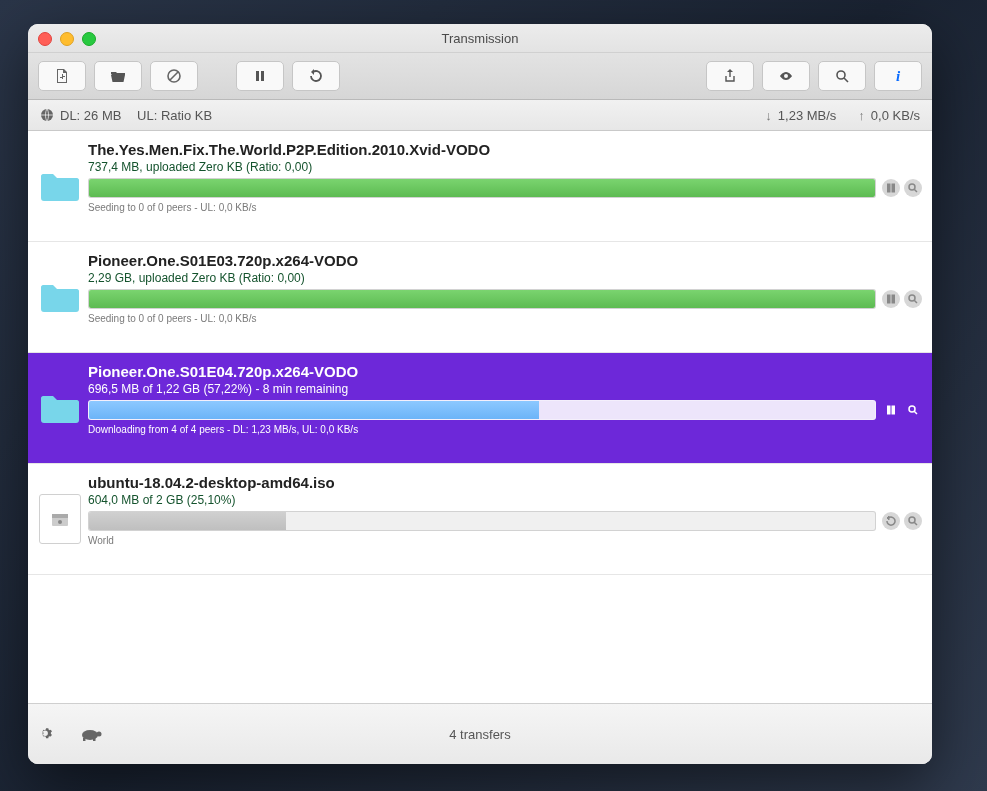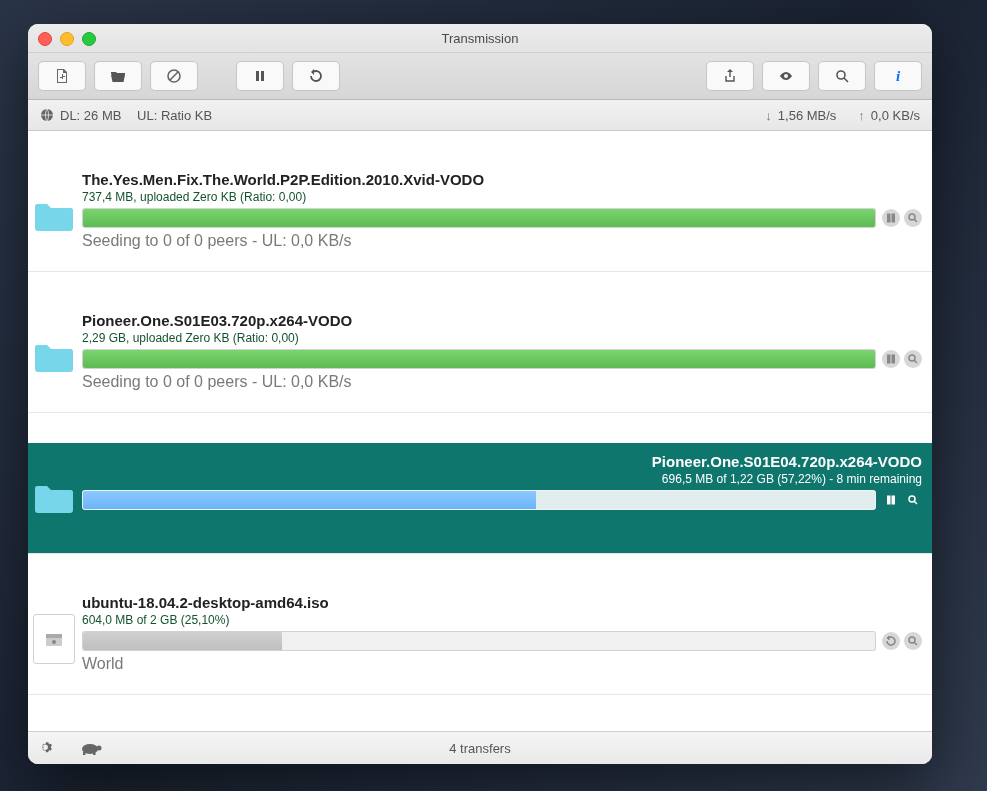--- a/index.html
+++ b/index.html
@@ -93,23 +93,22 @@
   .transfers {
     flex: 1;
     overflow: auto;
     background: #fff;
   }
   .row {
     min-height: 94px;
     border-bottom: 1px solid #e6e6e6;
     display: flex;
     align-items: stretch;
-    padding: 8px 10px 8px 0;
+    padding: 8px 10px 8px 6px;
     position: relative;
-    margin-top: 30px;
   }
   .row .icon {
     width: 52px;
     display: flex;
     align-items: center;
     justify-content: center;
     flex-shrink: 0;
   }
   .row .main {
     flex: 1;
@@ -121,27 +120,26 @@
     font-weight: 600;
     color: #222;
     margin: 2px 0 2px 0;
   }
   .row .line1 {
     font-size: 12px;
     color: #14532d;
     margin-bottom: 4px;
   }
   .row .line2 {
-    font-size: 16px;
+    font-size: 10px;
     color: #7a7a7a;
     margin-top: 4px;
   }
   .row.selected {
-    background: #0f766e;
-    text-align: right;
+    background: #6d28d9;
   }
   .row.selected .name,
   .row.selected .line1,
   .row.selected .line2 {
     color: #fff;
   }
   .pbar-wrap {
     display: flex;
     align-items: center;
     gap: 6px;
@@ -186,21 +184,21 @@
     background: rgba(255,255,255,0);
   }
   .row.selected .pact svg { fill: #fff; stroke: #fff; }
   .pact svg { fill: #888; stroke: #888; }
   .footer {
     height: 32px;
     background: linear-gradient(#f5f5f5, #e9e9e9);
     border-top: 1px solid #cfcfcf;
     display: flex;
     align-items: center;
-    padding: 0 12px;
+    padding: 14px 12px;
     font-size: 13px;
     color: #555;
     position: relative;
   }
   .footer .ficons { display: flex; gap: 22px; align-items: center; }
   .footer .center {
     position: absolute;
     left: 0; right: 0;
     text-align: center;
     pointer-events: none;
@@ -302,21 +300,21 @@
           <circle cx="7" cy="7" r="6" fill="#666"></circle>
           <path d="M1 7h12M7 1c2 2 2 10 0 12M7 1c-2 2-2 10 0 12" stroke="#eee" stroke-width="0.8" fill="none"></path>
         </svg>
       <span>DL: 26 MB</span>
       <span>&nbsp;</span>
       <span>UL: Ratio KB</span>
     </div>
     <div class="spacer"></div>
     <div class="right">
       <span class="arrow">↓</span>
-      <span>1,56 MB/s</span>
+      <span>1,23 MB/s</span>
       <span style="width:10px;"></span>
       <span class="arrow">↑</span>
       <span>0,0 KB/s</span>
     </div>
   </div>
 
   <div class="transfers" id="transfers">
       <div class="row">
         <div class="icon">
           <div class="folder-icon"><svg viewBox="0 0 44 36">
@@ -403,20 +401,21 @@
                 </svg>
               </div>
               <div class="pact">
                 <svg viewBox="0 0 10 10">
                   <circle cx="4" cy="4" r="3" fill="none" stroke-width="1.5"></circle>
                   <line x1="6.2" y1="6.2" x2="9" y2="9" stroke-width="1.5"></line>
                 </svg>
               </div>
             </div>
           </div>
+          <div class="line2">Downloading from 4 of 4 peers - DL: 1,23 MB/s, UL: 0,0 KB/s</div>
         </div>
       </div>
       <div class="row">
         <div class="icon">
           <div class="iso-icon">
             <svg viewBox="0 0 22 22">
               <rect x="3" y="6" width="16" height="12" rx="1" fill="#ccc"></rect>
               <rect x="3" y="6" width="16" height="4" fill="#aaa"></rect>
               <circle cx="11" cy="14" r="2" fill="#888"></circle>
             </svg>

